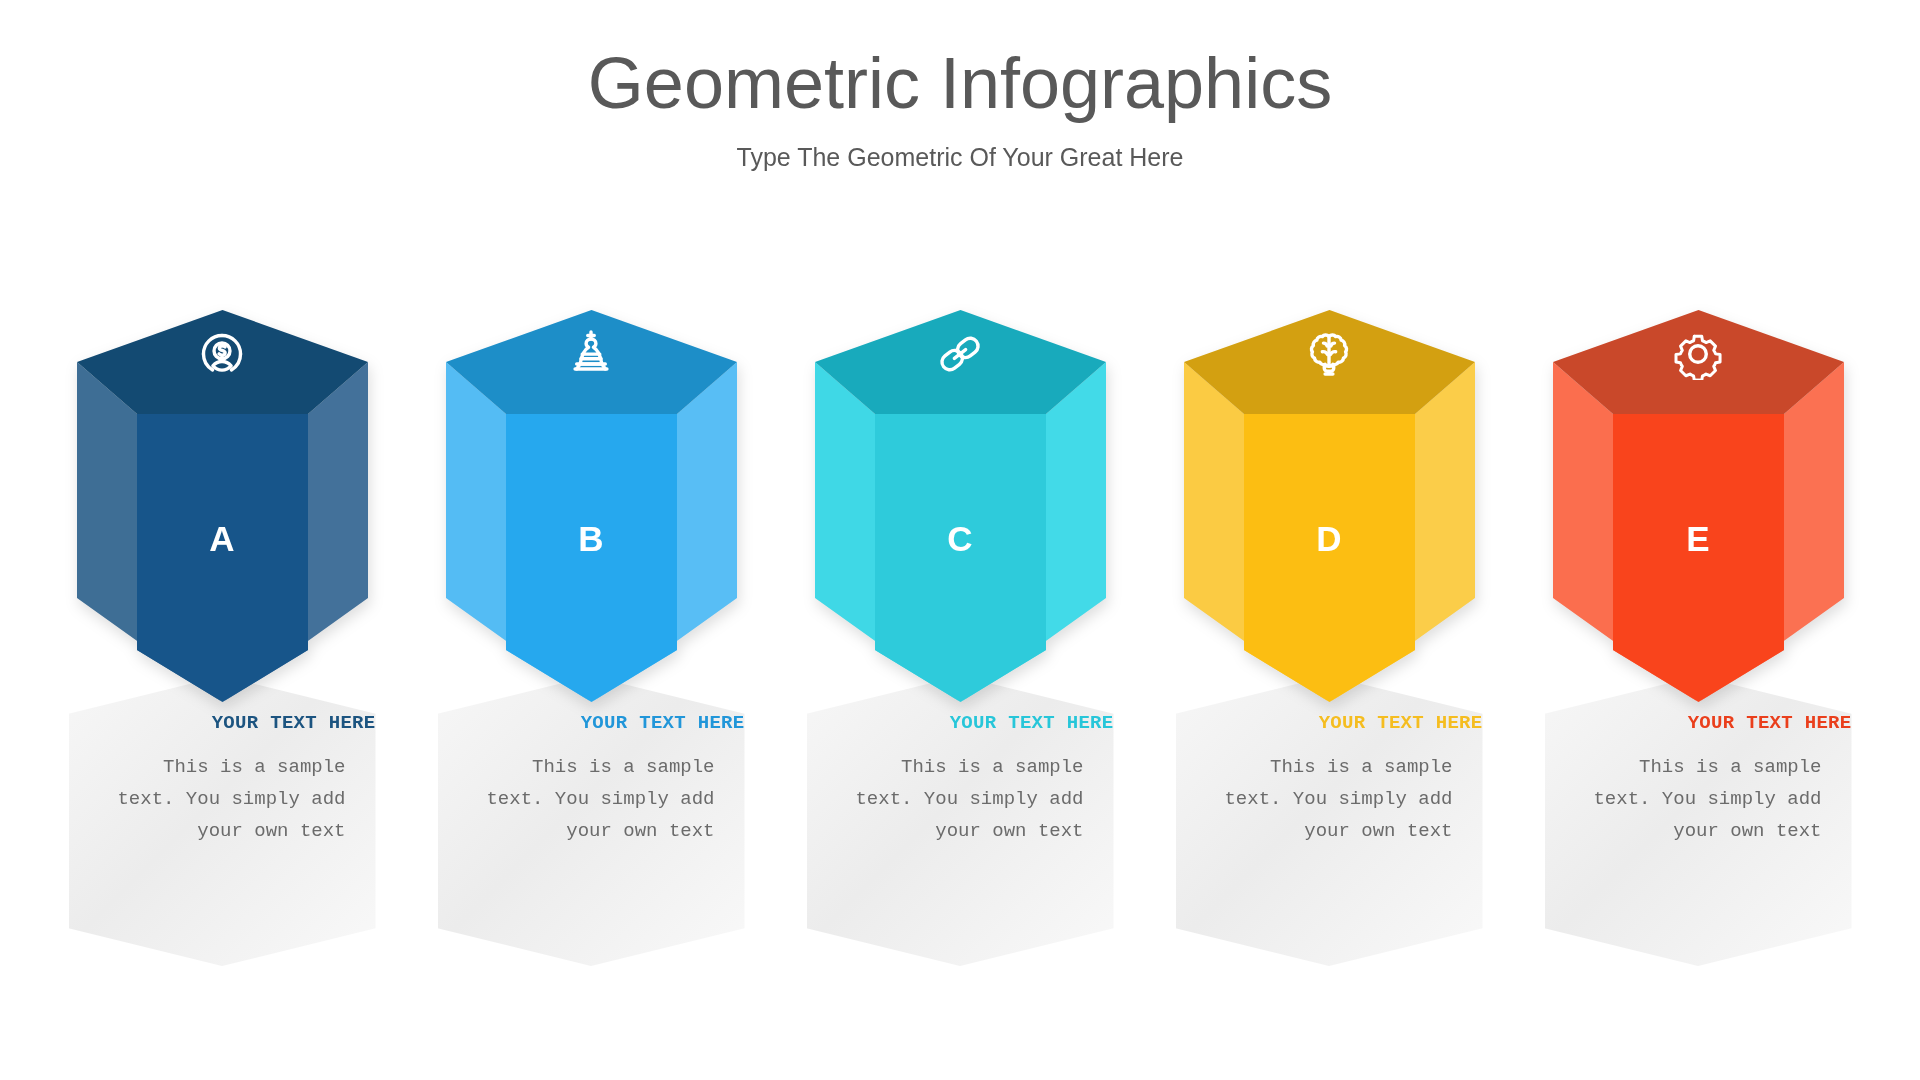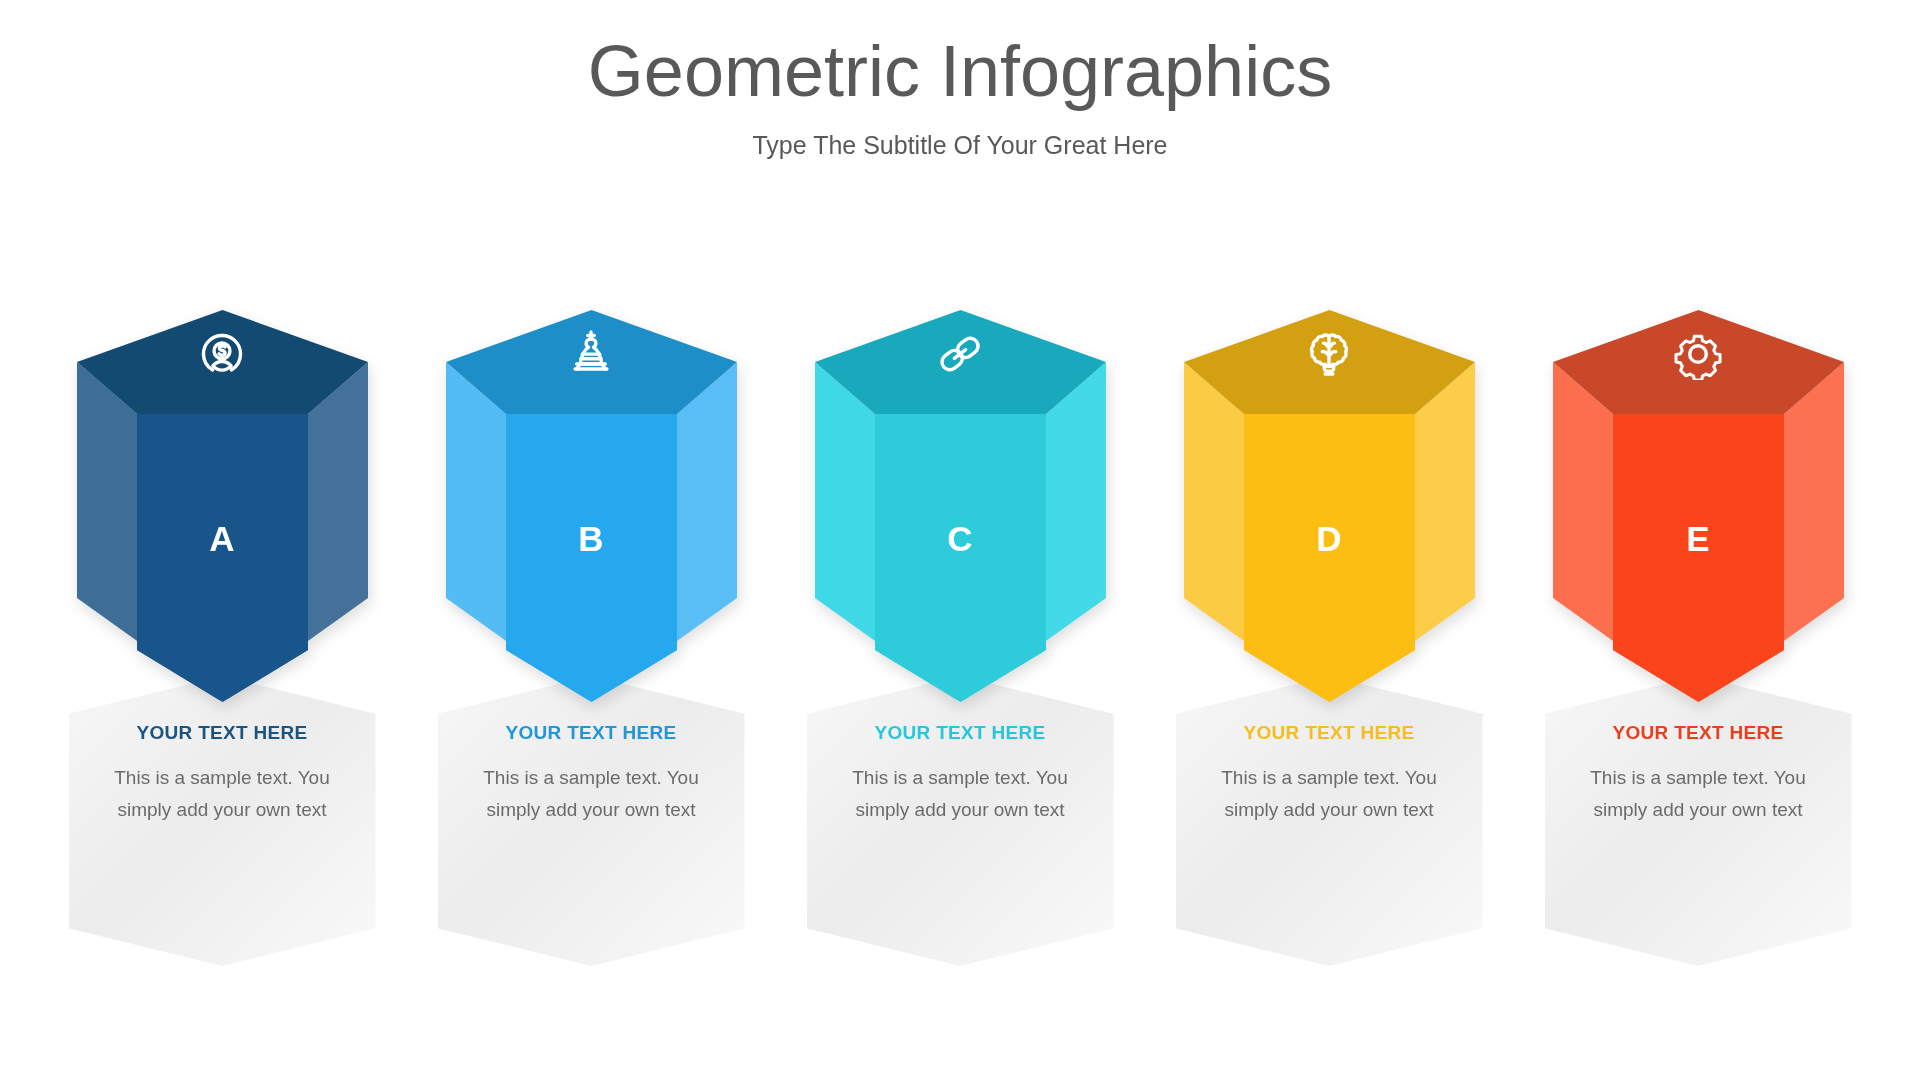--- a/index.html
+++ b/index.html
@@ -22,21 +22,21 @@
   
   .header {
     position: absolute;
     top: 0;
     left: 0;
     width: 1920px;
     text-align: center;
   }
   .title {
     margin: 0;
-    padding-top: 30px;
+    padding-top: 42px;
     font-size: 72px;
     font-weight: 400;
     color: #595959;
     letter-spacing: 0px;
     line-height: 1.15;
   }
   .subtitle {
     margin: 0;
     padding-top: 18px;
     font-size: 25px;
@@ -70,27 +70,28 @@
     width: 307px;
     height: 290px;
     background: linear-gradient(135deg, #f7f7f7 0%, #ececec 45%, #f9f9f9 100%);
     clip-path: polygon(0% 13%, 50% 0%, 100% 13%, 100% 87%, 50% 100%, 0% 87%);
     z-index: 1;
   }
 
   .panel-text {
     position: absolute;
     left: 0;
-    top: 364px;
+    top: 354px;
     width: 307px;
     height: 290px;
     z-index: 4;
-    text-align: center;
+    text-align: right;
     padding-top: 48px;
     box-sizing: border-box;
+    font-family: Liberation Mono, monospace;
   }
   .panel-heading {
     font-size: 19px;
     font-weight: bold;
     letter-spacing: 0.3px;
     margin: 0 0 18px 0;
   }
   .panel-body {
     font-size: 19px;
     color: #6b6b6b;
@@ -146,21 +147,21 @@
     margin-top: 18px;
   }
 </style>
 </head>
 <body>
 
 <div class="slide">
 
   <div class="header">
     <h1 class="title">Geometric Infographics</h1>
-    <p class="subtitle">Type The Subtitle Of Your Great Here</p>
+    <p class="subtitle">Type The Geometric Of Your Great Here</p>
   </div>
 
   <div class="columns" id="columns-root">
       <div class="column">
     <div class="panel"></div>
 
     <div class="prism">
       <svg width="307" height="420" viewBox="0 0 307 420">
 
     <polygon points="8,52 68,104 68,340 153.5,392 8,288" fill="#3e6e95"></polygon>

